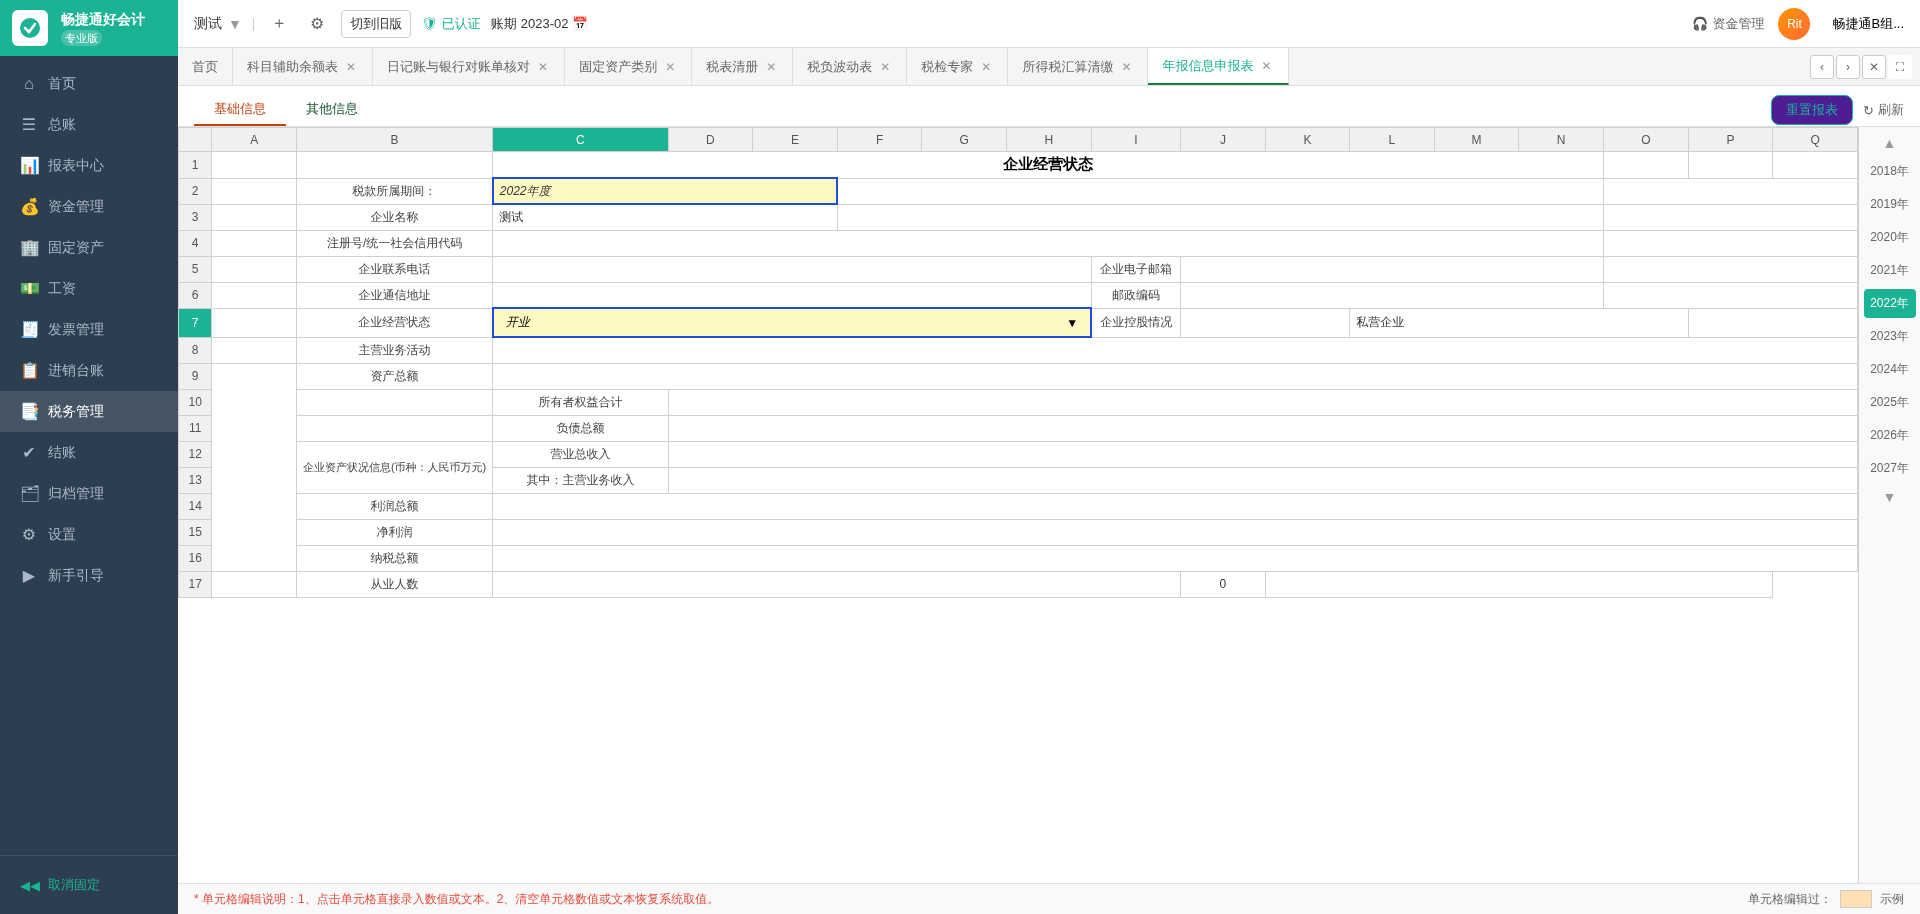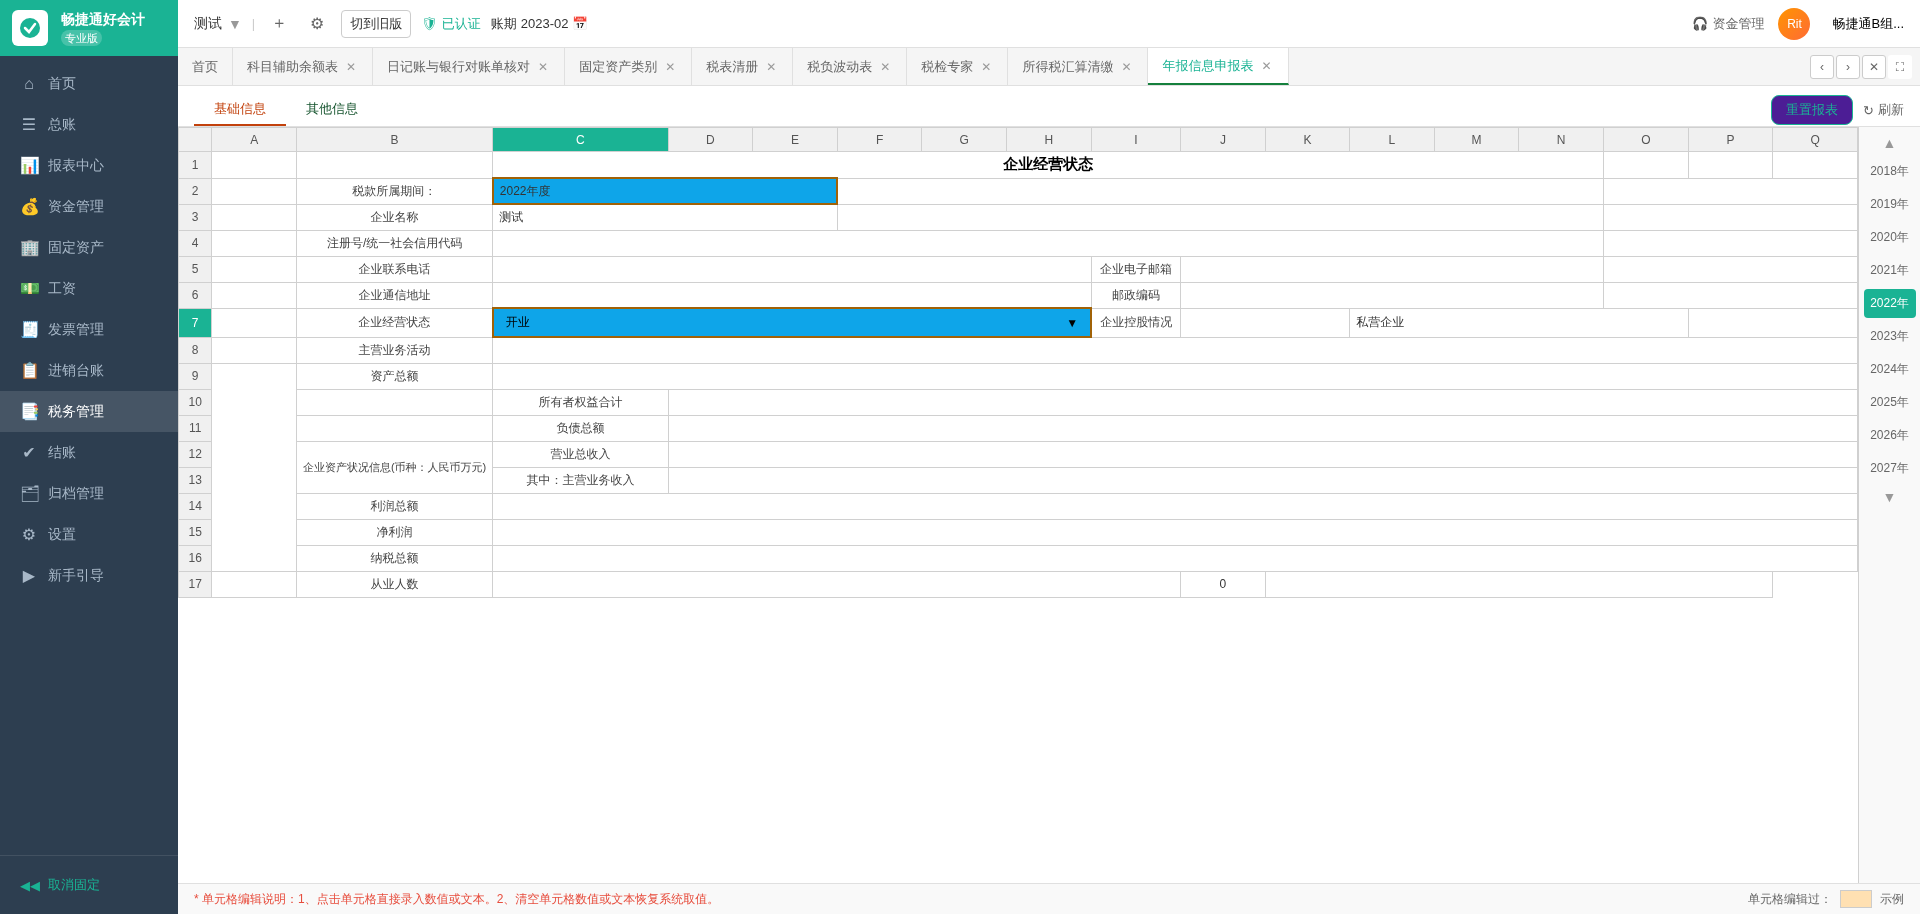--- a/index.html
+++ b/index.html
@@ -333,22 +333,23 @@
     .row-header.active-row {
       background: #1ab394;
       color: white;
     }
     .col-header.active-col {
       background: #1ab394;
       color: white;
     }
     .cell { height: 26px; }
     .cell.selected {
-      border: 2px solid #a16207;
-      background: #0ea5e9;
+      border: 2px solid #1d4ed8;
+      background: #fef9c3;
+      font-style: italic;
     }
     .cell-title {
       text-align: center;
       font-size: 15px;
       font-weight: bold;
     }
     .cell-label { text-align: center; color: #444; }
     .cell-value { color: #333; }
     .cell-dropdown {
       display: flex;

